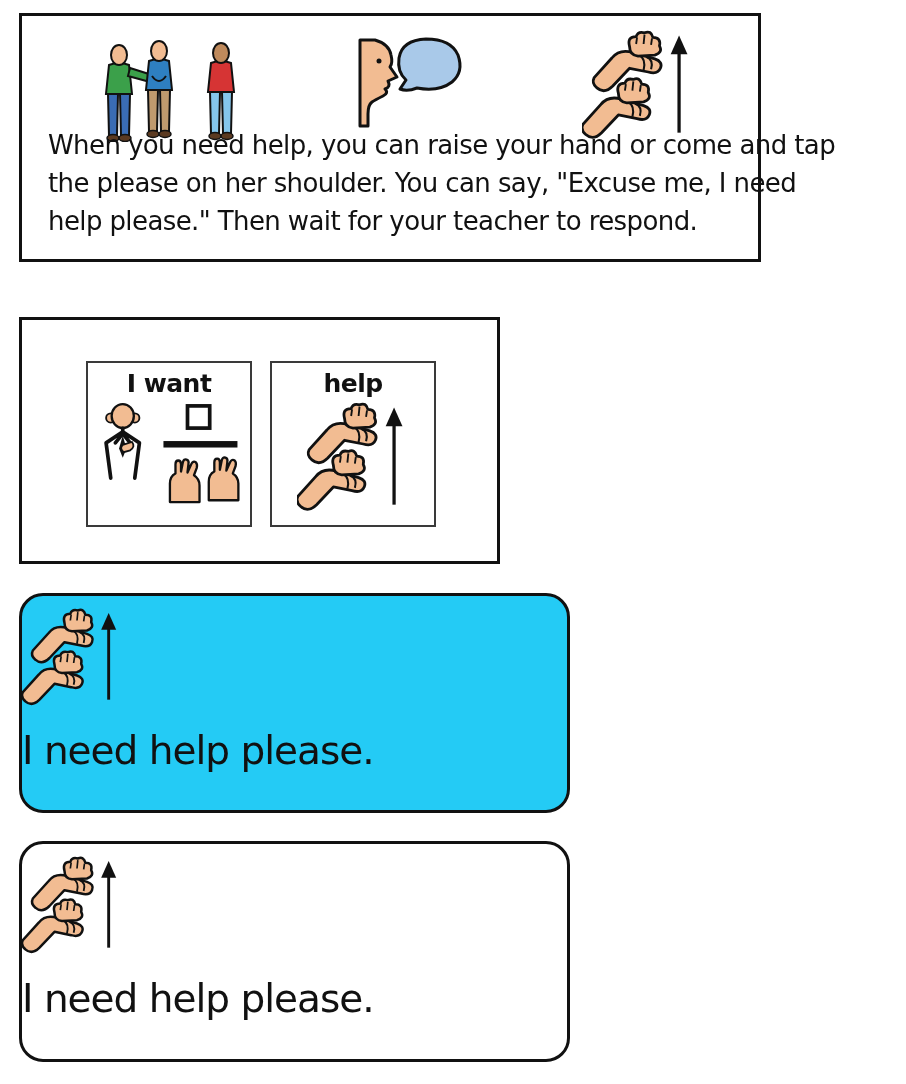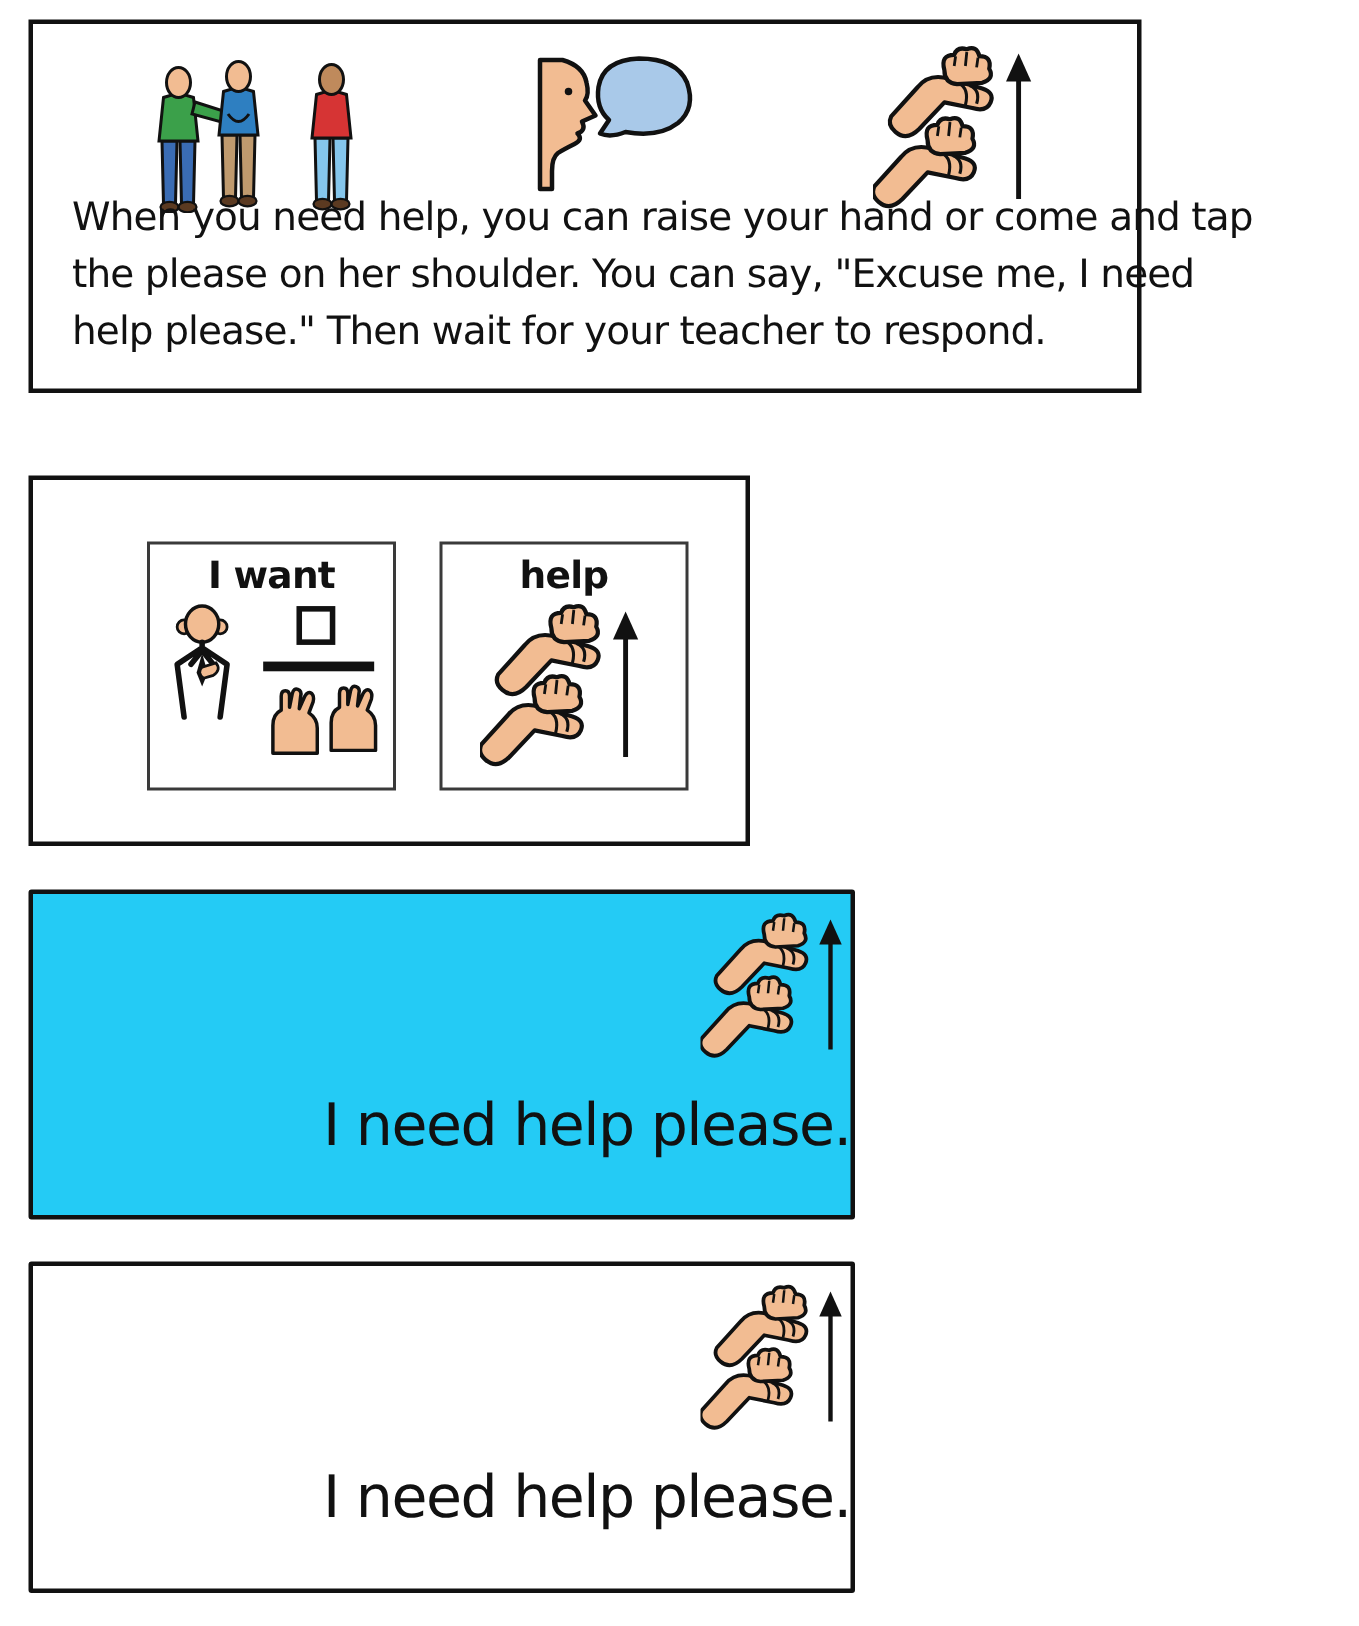--- a/index.html
+++ b/index.html
@@ -14,27 +14,27 @@
     font-size:26px;line-height:38px;letter-spacing:-0.6px;}
   .instruction-text div{white-space:nowrap;}
 
   
   .sentence-strip{position:absolute;left:19px;top:317px;width:481px;height:247px;
     border:3px solid #111;box-sizing:border-box;background:#fff;}
   .symbol-card{position:absolute;top:41px;width:166px;height:166px;
     border:2px solid #3a3a3a;box-sizing:border-box;background:#fff;
     display:flex;flex-direction:column;align-items:center;}
   .symbol-card .card-label{font-weight:bold;font-size:25px;margin-top:6px;letter-spacing:-0.5px;}
-  .card-i-want{left:76px;}
-  .card-help{left:248px;margin-left:23px;}
+  .card-i-want{left:64px;}
+  .card-help{left:248px;}
 
   
   .response-card{position:absolute;left:19px;width:551px;height:220px;
-    border:3px solid #111;border-radius:2px;box-sizing:border-box;
-    display:flex;flex-direction:column;align-items:flex-end;}
+    border:3px solid #111;border-radius:24px;box-sizing:border-box;
+    display:flex;flex-direction:column;align-items:flex-start;}
   .response-highlighted{top:593px;background:#24CBF5;}
   .response-plain{top:841px;height:221px;background:#ffffff;}
   .response-card .big-label{font-size:39px;letter-spacing:-1px;margin-top:18px;}
   .response-card svg{margin-top:10px;}
 
   svg{display:block;}
   .hidden-defs{position:absolute;width:0;height:0;overflow:hidden;}
 </style>
 </head>
 <body>

